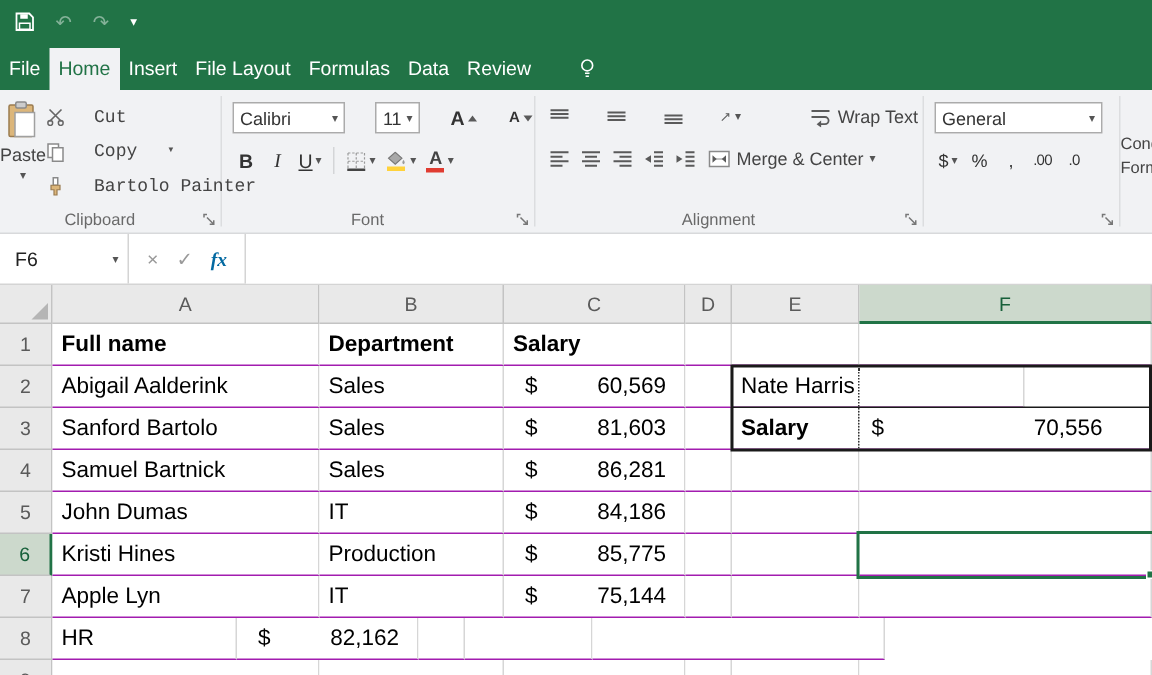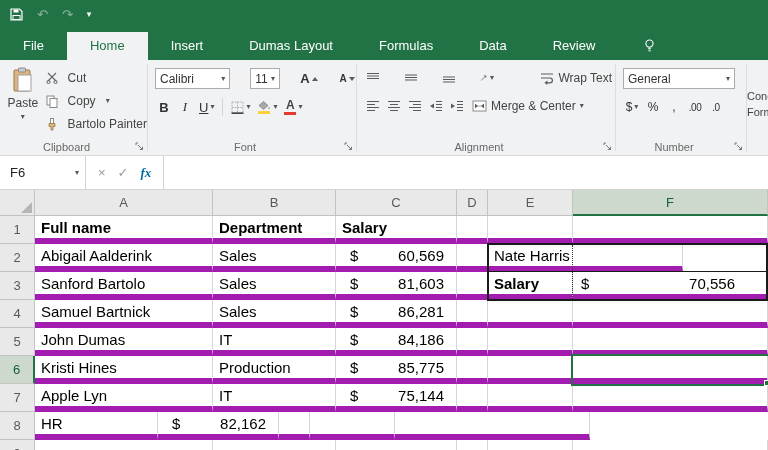--- a/index.html
+++ b/index.html
@@ -8,21 +8,21 @@
   .app { position:relative; width:768px; height:450px; overflow:hidden; }
 
   
   .titlebar { height:28px; background:#217346; display:flex; align-items:center; padding-left:10px; gap:14px; }
   .qat-btn { color:#fff; font-size:13px; line-height:1; cursor:default; display:flex; align-items:center; }
   .qat-btn.dim { color:rgba(255,255,255,.45); }
   .qat-caret { color:#fff; font-size:9px; }
 
   
   .tabrow { height:32px; background:#217346; display:flex; align-items:flex-end; }
-  .tab { height:28px; line-height:28px; padding:0 23px; color:#fff; font-size:13px; cursor:default; }
+  .tab { height:28px; line-height:28px; padding:0 6px; color:#fff; font-size:13px; cursor:default; }
   .tab.active { background:#f1f2f4; color:#217346; }
   .tellme { margin-left:26px; height:28px; display:flex; align-items:center; gap:6px; color:#fff; font-size:12.5px; }
 
   
   .ribbon { height:96px; background:#f1f2f4; border-bottom:1px solid #d8d9db; display:flex; position:relative; }
   .rgroup { position:relative; height:95px; }
   .gsep { width:1px; background:#dcdddf; height:87px; margin-top:4px; }
   .glabel { position:absolute; bottom:2px; left:0; right:14px; text-align:center; font-size:11px; color:#696969; }
   .launcher { position:absolute; right:3px; bottom:4px; }
   .caret { font-size:8px; color:#555; line-height:1; }
@@ -31,21 +31,21 @@
   .tbtn { display:inline-flex; align-items:center; justify-content:center; min-width:18px; height:20px; gap:2px; padding:0 2px; cursor:default; }
   .lbtn { display:inline-flex; align-items:center; gap:4px; height:20px; padding:0 3px; font-size:12px; color:#444; white-space:nowrap; }
   .vsep { width:1px; height:18px; background:#d4d5d7; margin:0 3px; }
   .combo { background:#fff; border:1px solid #ababab; height:21px; display:flex; align-items:center; justify-content:space-between; padding:0 4px; font-size:12px; color:#333; }
 
   
   .g-clipboard { width:147px; display:flex; }
   .paste-btn { width:46px; display:flex; flex-direction:column; align-items:center; padding-top:7px; gap:3px; }
   .paste-btn .pbl { font-size:12px; color:#444; }
   .small-stack { display:flex; flex-direction:column; margin-top:8px; gap:3px; }
-  .sbtn { display:flex; align-items:center; gap:10px; height:20px; font-size:12px; color:#444; white-space:nowrap; }
+  .sbtn { display:flex; align-items:center; gap:20px; height:20px; font-size:12px; color:#444; white-space:nowrap;font-family:Liberation Mono, monospace; }
 
   
   .g-font { width:208px; padding-left:7px; }
   .fname { width:96px; }
   .fsize { width:36px; }
   .bld { font-weight:800; font-size:13px; color:#333; }
   .itl { font-style:italic; font-family:"Liberation Serif",serif; font-size:13px; color:#333; }
   .ul  { text-decoration:underline; font-size:13px; color:#333; }
   .growA { font-size:13px; font-weight:600; color:#333; }
   .shrinkA { font-size:10px; font-weight:600; color:#333; }
@@ -82,21 +82,21 @@
   
   .grid { position:relative; height:260px; background:#fff; }
   .head-row { display:flex; height:26px; }
   .corner { width:35px; background:#e9e9e9; border-right:1px solid #c3c3c3; border-bottom:1px solid #c3c3c3; position:relative; }
   .corner::after { content:""; position:absolute; right:2px; bottom:2px; border-left:11px solid transparent; border-bottom:11px solid #b5b5b5; }
   .col-header { background:#e9e9e9; border-right:1px solid #c3c3c3; border-bottom:1px solid #c3c3c3; display:flex; align-items:center; justify-content:center; font-size:13px; color:#5a5a5a; }
   .col-header.active { background:#ccd9cc; color:#17603a; border-bottom:2px solid #217346; }
   .sheet-row { display:flex; height:28px; }
   .row-header { width:35px; background:#e9e9e9; border-right:1px solid #c3c3c3; border-bottom:1px solid #c3c3c3; display:flex; align-items:center; justify-content:center; font-size:13px; color:#5a5a5a; }
   .row-header.active { background:#ccd9cc; color:#17603a; border-right:2px solid #217346; }
-  .cell { border-right:1px solid #d6d6d6; border-bottom:6px solid #a21caf; background:#fff; display:flex; align-items:center; padding-left:6px; font-size:15px; color:#000; white-space:nowrap; overflow:hidden; }
+  .cell { border-right:1px solid #d6d6d6; border-bottom:1px solid #a21caf; background:#fff; display:flex; align-items:center; padding-left:6px; font-size:15px; color:#000; white-space:nowrap; overflow:hidden; }
   .cell.bold { font-weight:700; }
   .cell.currency { justify-content:space-between; padding-left:14px; padding-right:12px; }
   .cA { width:178px; } .cB { width:123px; } .cC { width:121px; }
   .cD { width:31px; } .cE { width:85px; } .cF { width:195px; }
   .cF.currency { padding-left:8px; padding-right:32px; }
 
   
   .range-outline { position:absolute; left:487px; top:53px; width:281px; height:58px; border:2px solid #1a1a1a; pointer-events:none; }
   .range-hline { position:absolute; left:488px; top:81px; width:280px; height:1px; background:#1a1a1a; pointer-events:none; }
   .range-vline { position:absolute; left:572px; top:55px; width:0; height:54px; border-left:1px dotted #333; pointer-events:none; }
@@ -126,21 +126,21 @@
       </span>
     <span class="qat-btn qat-caret">
         <span>▾</span>
       </span>
   </div>
 
   <div class="tabrow">
     <div class="tab">File</div>
     <div class="tab active">Home</div>
     <div class="tab">Insert</div>
-    <div class="tab">Dumas Layout</div>
+    <div class="tab">File Layout</div>
     <div class="tab">Formulas</div>
     <div class="tab">Data</div>
     <div class="tab">Review</div>
     <div class="tellme">
       <svg width="11" height="14" viewBox="0 0 11 14">
         <circle cx="5.5" cy="4.6" r="3.6" fill="none" stroke="#fff" stroke-width="1.1"></circle>
         <path d="M4 9.8 h3 M4.4 11.8 h2.2" stroke="#fff" stroke-width="1.1"></path>
       </svg>
     </div>
   </div>
@@ -355,21 +355,20 @@
         <span class="tbtn">
             <span class="sym">,</span>
           </span>
         <span class="tbtn">
             <span class="dd">.00</span>
           </span>
         <span class="tbtn">
             <span class="dd">.0</span>
           </span>
       </div>
-      <div class="glabel">Number</div>
       <svg class="launcher" width="9" height="9" viewBox="0 0 9 9">
         <path d="M1 3 V1 H3" stroke="#777" fill="none"></path>
         <path d="M3 3 L7.5 7.5 M7.5 4.8 V7.5 H4.8" stroke="#777" fill="none"></path>
       </svg>
     </div>
 
     <div class="gsep"></div>
 
     <div class="rgroup g-cond">
       <div class="cond-lines">

